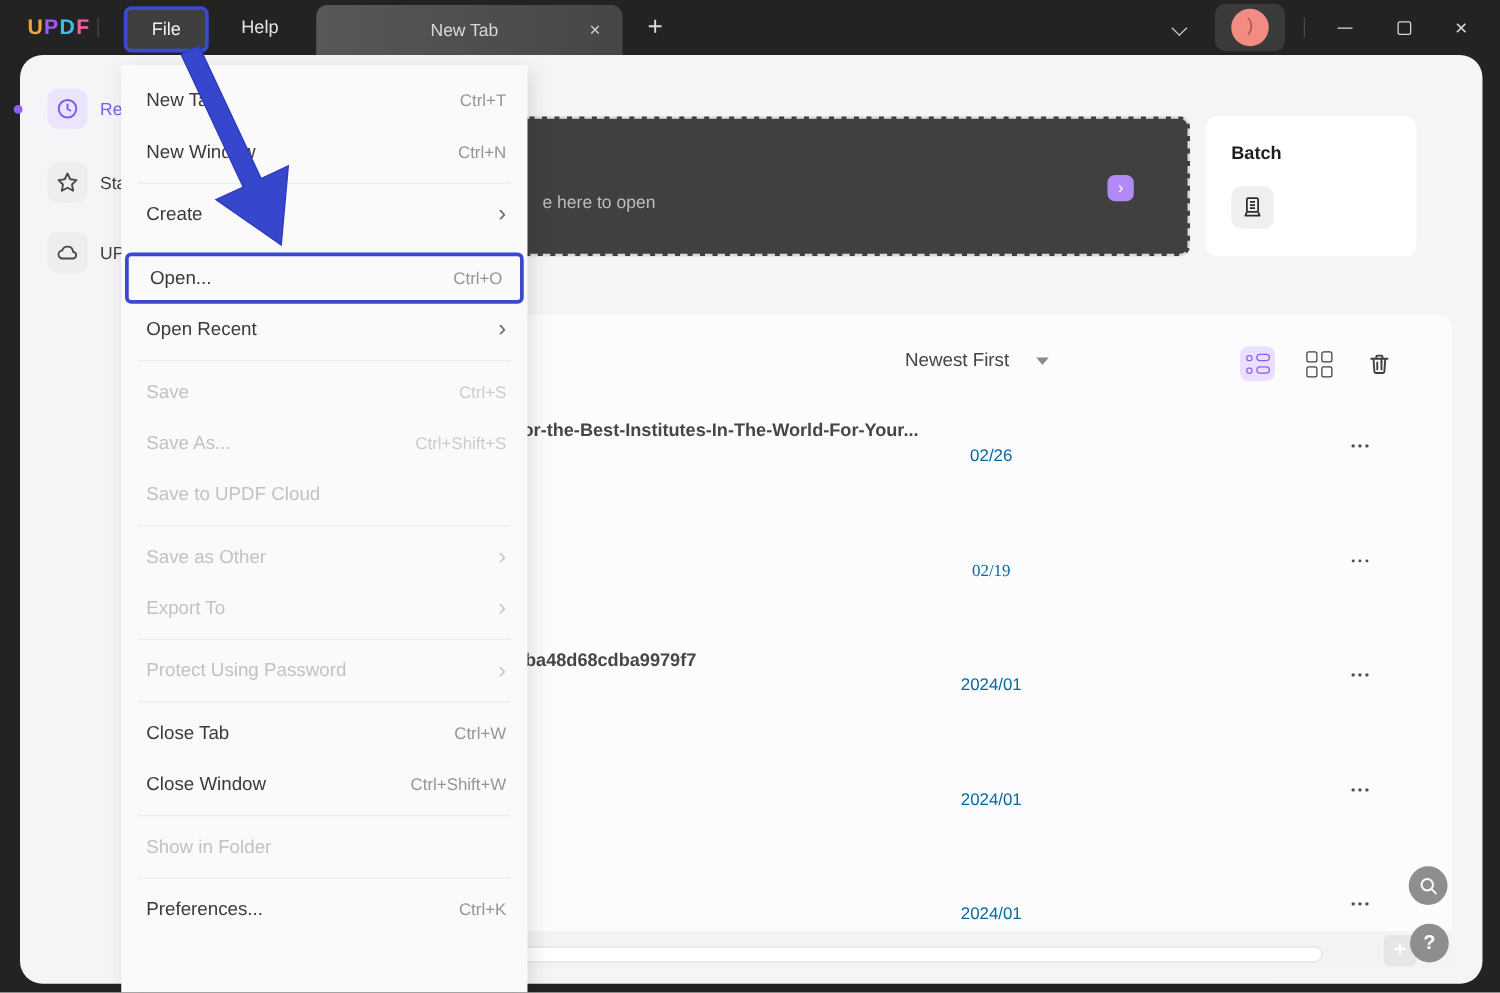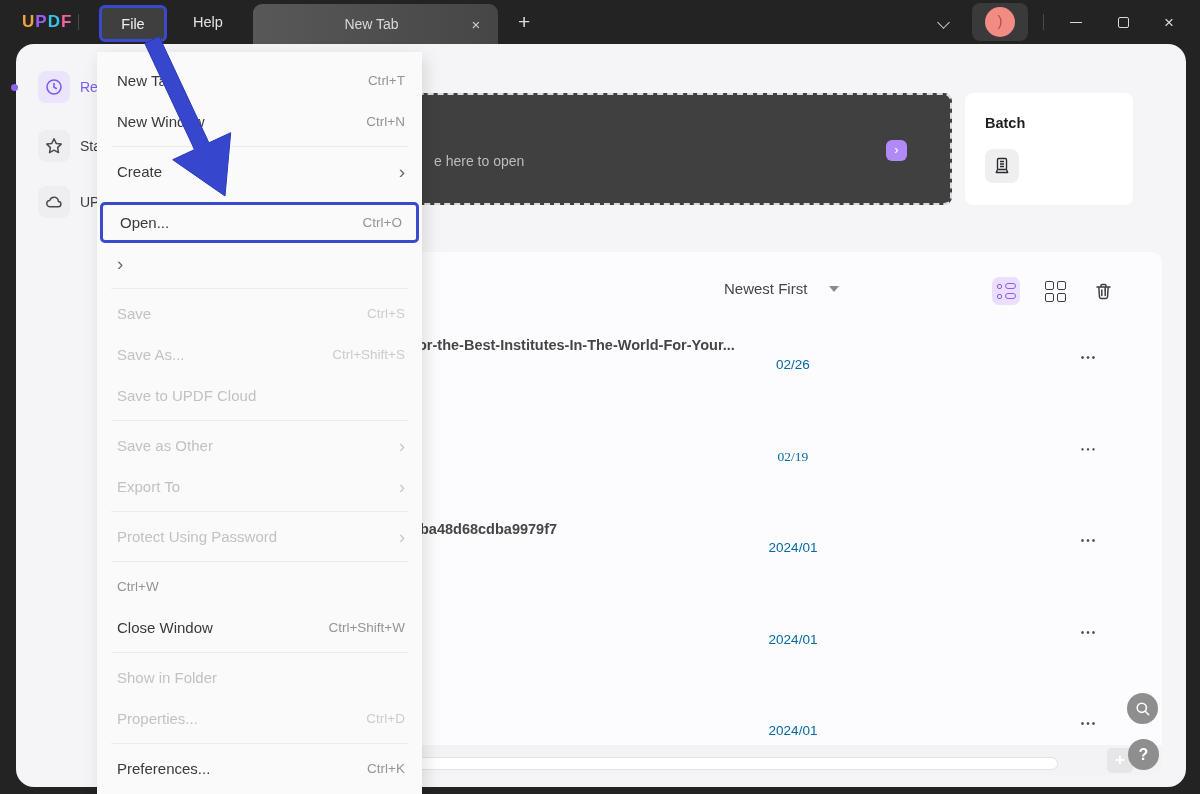--- a/index.html
+++ b/index.html
@@ -253,20 +253,21 @@
     <div class="menu-divider"></div>
     <div class="menu-item">
       <span class="mi-label">Create</span>
       <span class="mi-chevron">›</span>
     </div>
     <div class="menu-item highlighted">
       <span class="mi-label">Open...</span>
       <span class="mi-shortcut">Ctrl+O</span>
     </div>
     <div class="menu-item">
+      <span class="mi-label">Open Recent</span>
       <span class="mi-chevron">›</span>
     </div>
     <div class="menu-divider"></div>
     <div class="menu-item disabled">
       <span class="mi-label">Save</span>
       <span class="mi-shortcut">Ctrl+S</span>
     </div>
     <div class="menu-item disabled">
       <span class="mi-label">Save As...</span>
       <span class="mi-shortcut">Ctrl+Shift+S</span>
@@ -283,33 +284,30 @@
       <span class="mi-label">Export To</span>
       <span class="mi-chevron">›</span>
     </div>
     <div class="menu-divider"></div>
     <div class="menu-item disabled">
       <span class="mi-label">Protect Using Password</span>
       <span class="mi-chevron">›</span>
     </div>
     <div class="menu-divider"></div>
     <div class="menu-item">
+      <span class="mi-label">Close Tab</span>
       <span class="mi-shortcut">Ctrl+W</span>
     </div>
     <div class="menu-item">
       <span class="mi-label">Close Window</span>
       <span class="mi-shortcut">Ctrl+Shift+W</span>
     </div>
     <div class="menu-divider"></div>
     <div class="menu-item disabled">
       <span class="mi-label">Show in Folder</span>
-    </div>
-    <div class="menu-item disabled">
-      <span class="mi-label">Properties...</span>
-      <span class="mi-shortcut">Ctrl+D</span>
     </div>
     <div class="menu-divider"></div>
     <div class="menu-item">
       <span class="mi-label">Preferences...</span>
       <span class="mi-shortcut">Ctrl+K</span>
     </div>
   </div>
 
 <svg class="arrow-overlay" width="1200" height="794" viewBox="0 0 1200 794">
   <polygon points="144.8,43.4 159.2,36.6 208.9,142.8 230.7,132.7 225,196 172.7,159.7 194.5,149.6" fill="#3646cd" stroke="#2c3ab8" stroke-width="1"></polygon>

